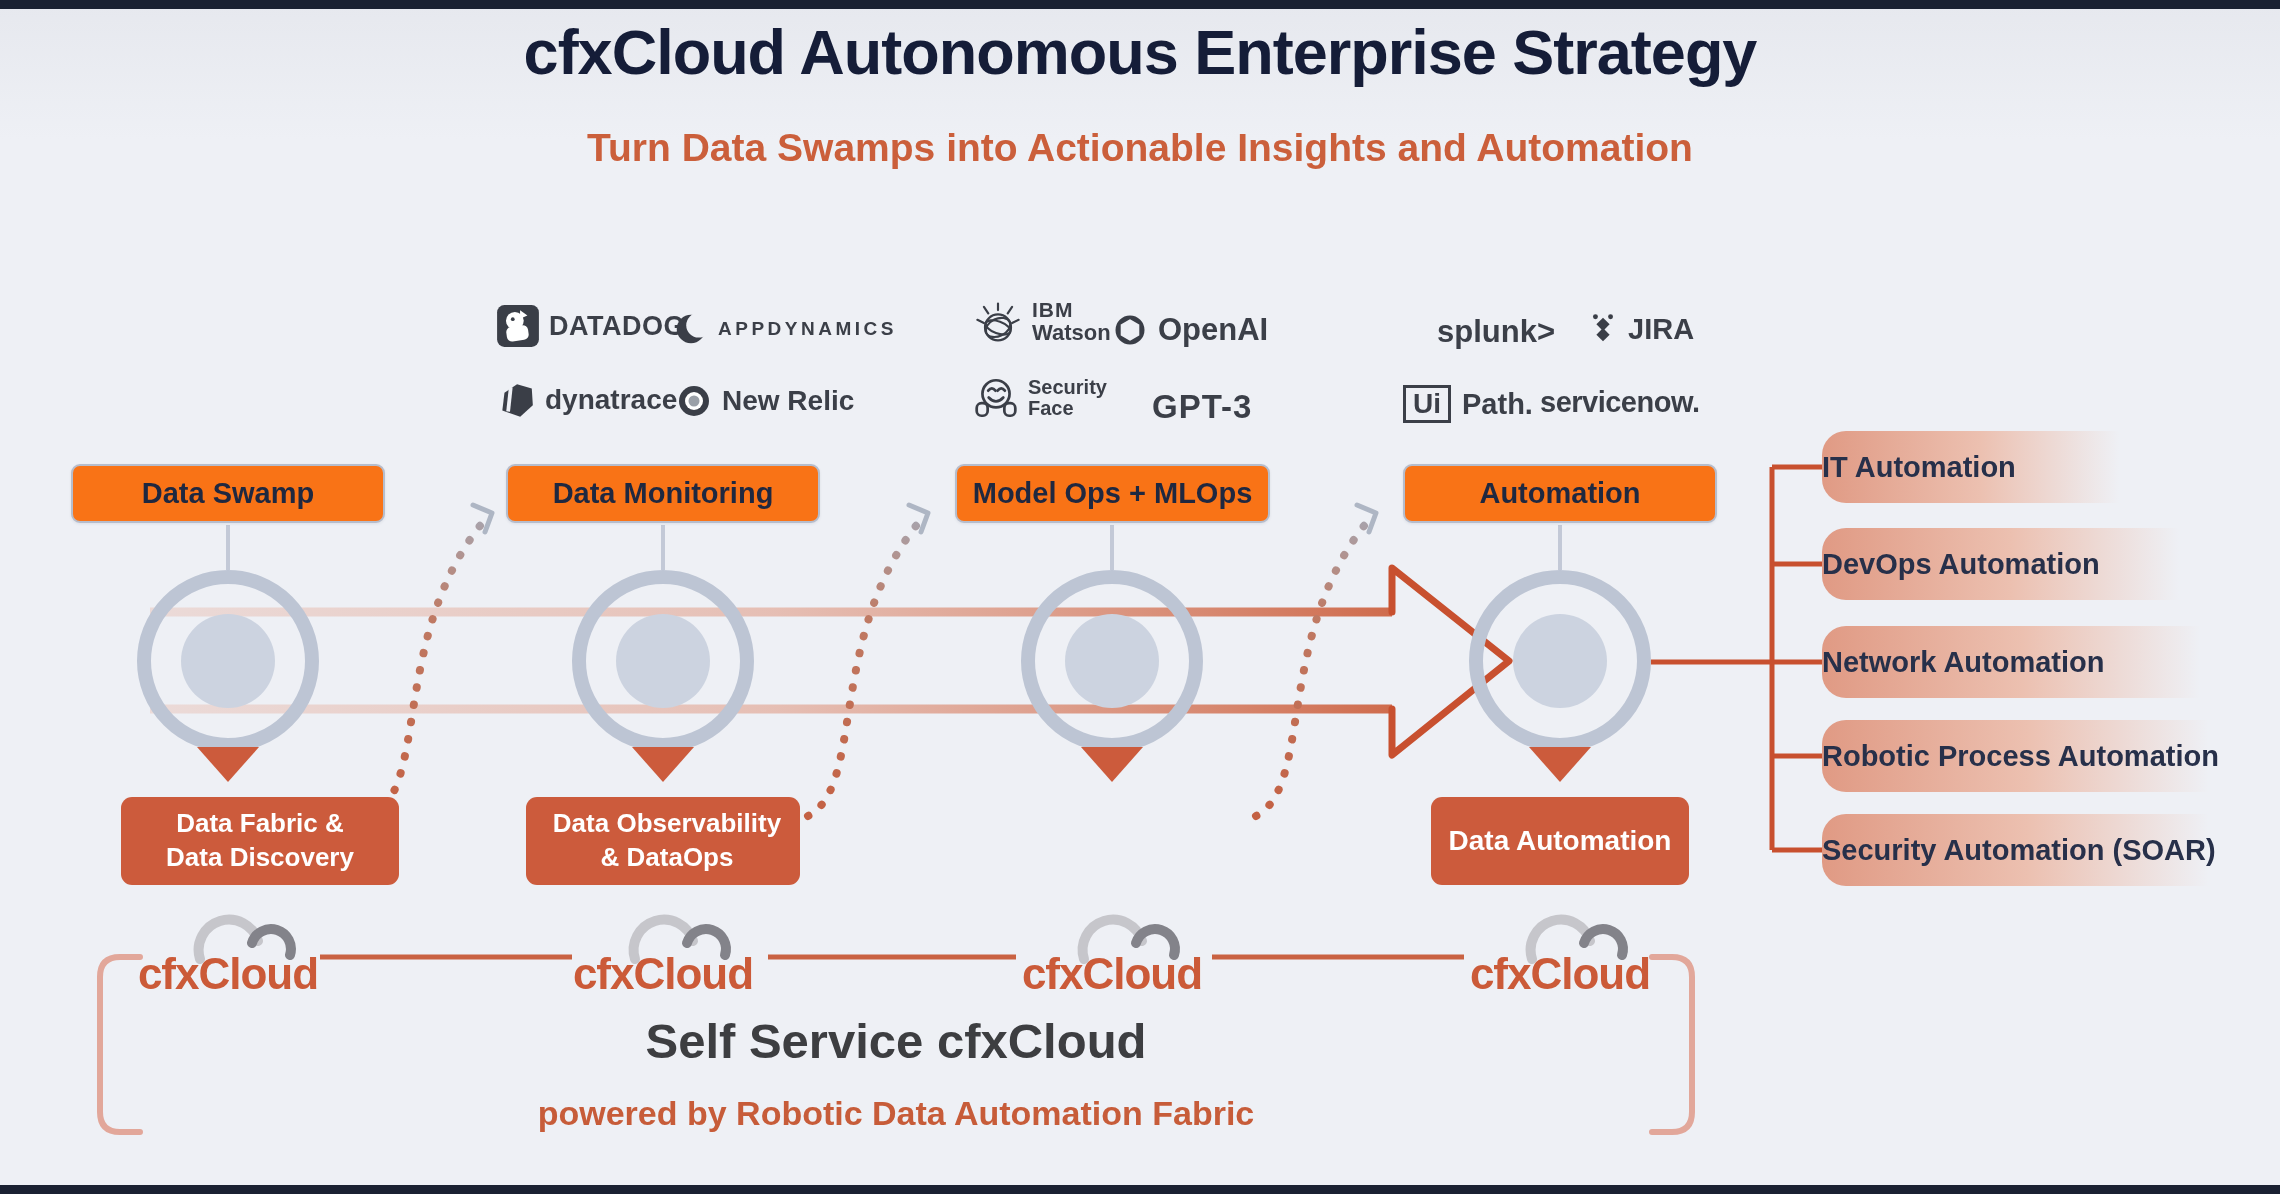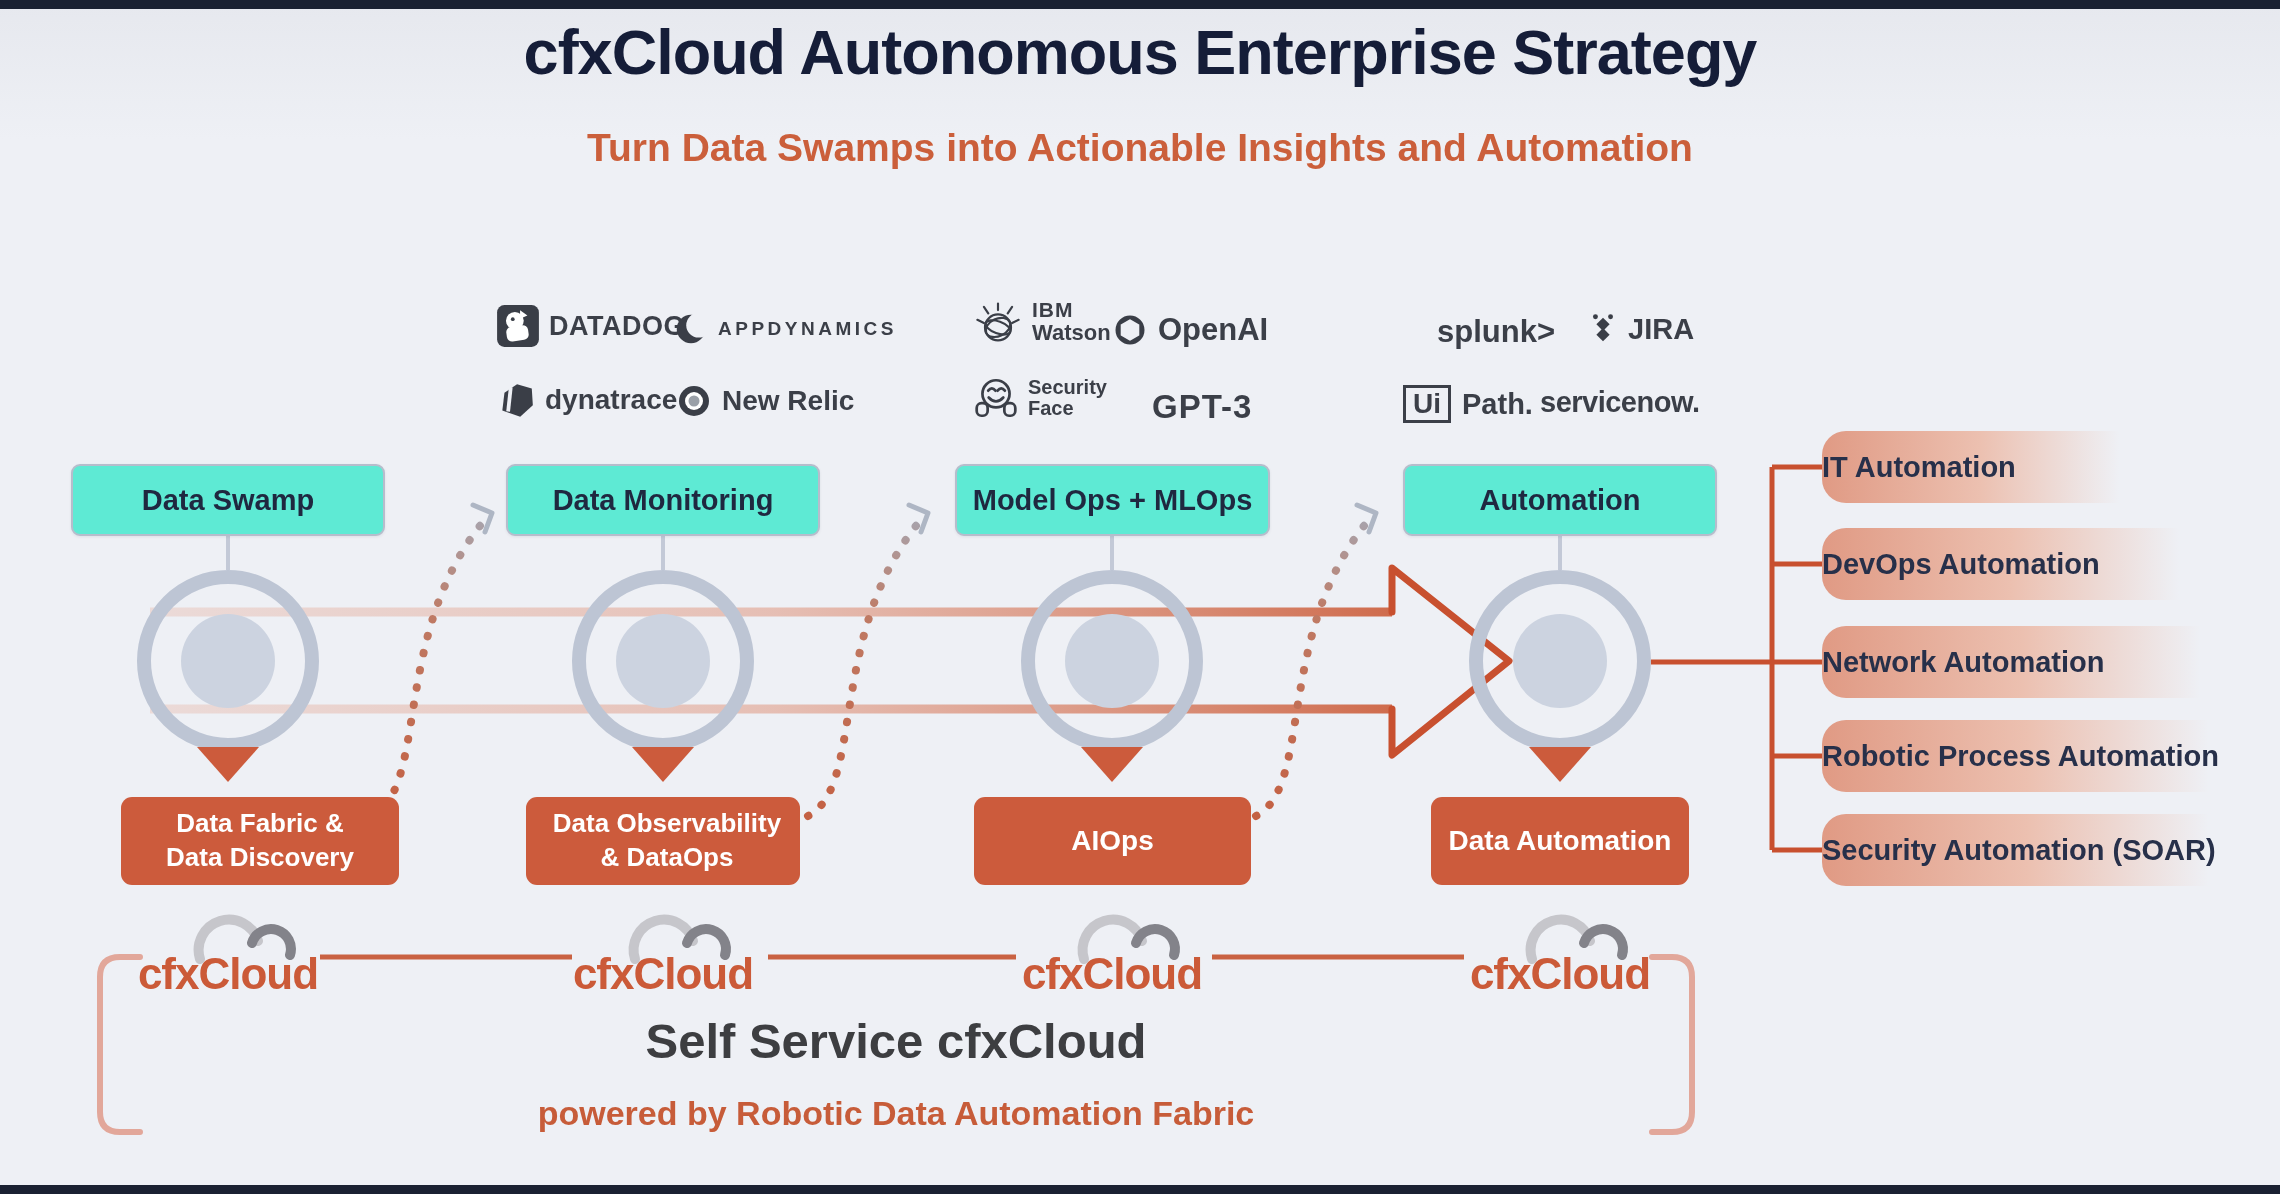--- a/index.html
+++ b/index.html
@@ -17,21 +17,21 @@
 
   .title { position:absolute; top:16px; left:0; width:2280px; text-align:center;
     font-size:63px; font-weight:800; color:#151d38; letter-spacing:-1px; }
   .subtitle { position:absolute; top:126px; left:0; width:2280px; text-align:center;
     font-size:39px; font-weight:700; color:#cb5f3b; }
 
   svg.overlay { position:absolute; inset:0; z-index:1; }
   .layer { position:absolute; inset:0; z-index:2; }
 
   
-  .stagebox { position:absolute; top:464px; height:72px; background:#5eead4;
+  .stagebox { position:absolute; top:464px; height:59px; background:#f97316;
     border:2px solid #b6bdcc; border-radius:9px; display:flex; align-items:center;
     justify-content:center; font-size:29px; font-weight:700; color:#1f2840;
     box-shadow:0 1px 3px rgba(30,40,70,.08); }
 
   
   .node { position:absolute; top:570px; width:182px; height:182px; border-radius:50%;
     border:14px solid #bdc5d4; }
   .node-core { position:absolute; left:50%; top:50%; transform:translate(-50%,-50%);
     width:94px; height:94px; border-radius:50%; background:#ccd3e0; }
   .tri { position:absolute; top:747px; width:0; height:0; z-index:3;
@@ -234,21 +234,20 @@
 
     <div class="tri" style="left:197px;"></div>
     <div class="tri" style="left:632px;"></div>
     <div class="tri" style="left:1081px;"></div>
     <div class="tri" style="left:1529px;"></div>
 
     <div class="tool" style="left:89px;  width:278px;margin-left:32px;">Data Fabric &amp;
 Data Discovery</div>
     <div class="tool" style="left:526px; width:274px;padding-left:8px;">Data Observability
 &amp; DataOps</div>
-    <div class="tool" style="left:974px; width:277px; font-size:28px;">AIOps</div>
     <div class="tool" style="left:1431px;width:258px; font-size:28px;">Data Automation</div>
 
     <div class="pill" style="top:431px; width:350px;">IT Automation</div>
     <div class="pill" style="top:528px; width:420px;">DevOps Automation</div>
     <div class="pill" style="top:626px; width:445px;">Network Automation</div>
     <div class="pill" style="top:720px; width:455px;">Robotic Process Automation</div>
     <div class="pill" style="top:814px; width:455px;">Security Automation (SOAR)</div>
 
     <div class="cfxlogo" style="left:118px;">
       <svg class="cloud" width="140" height="62" viewBox="0 0 140 62">

